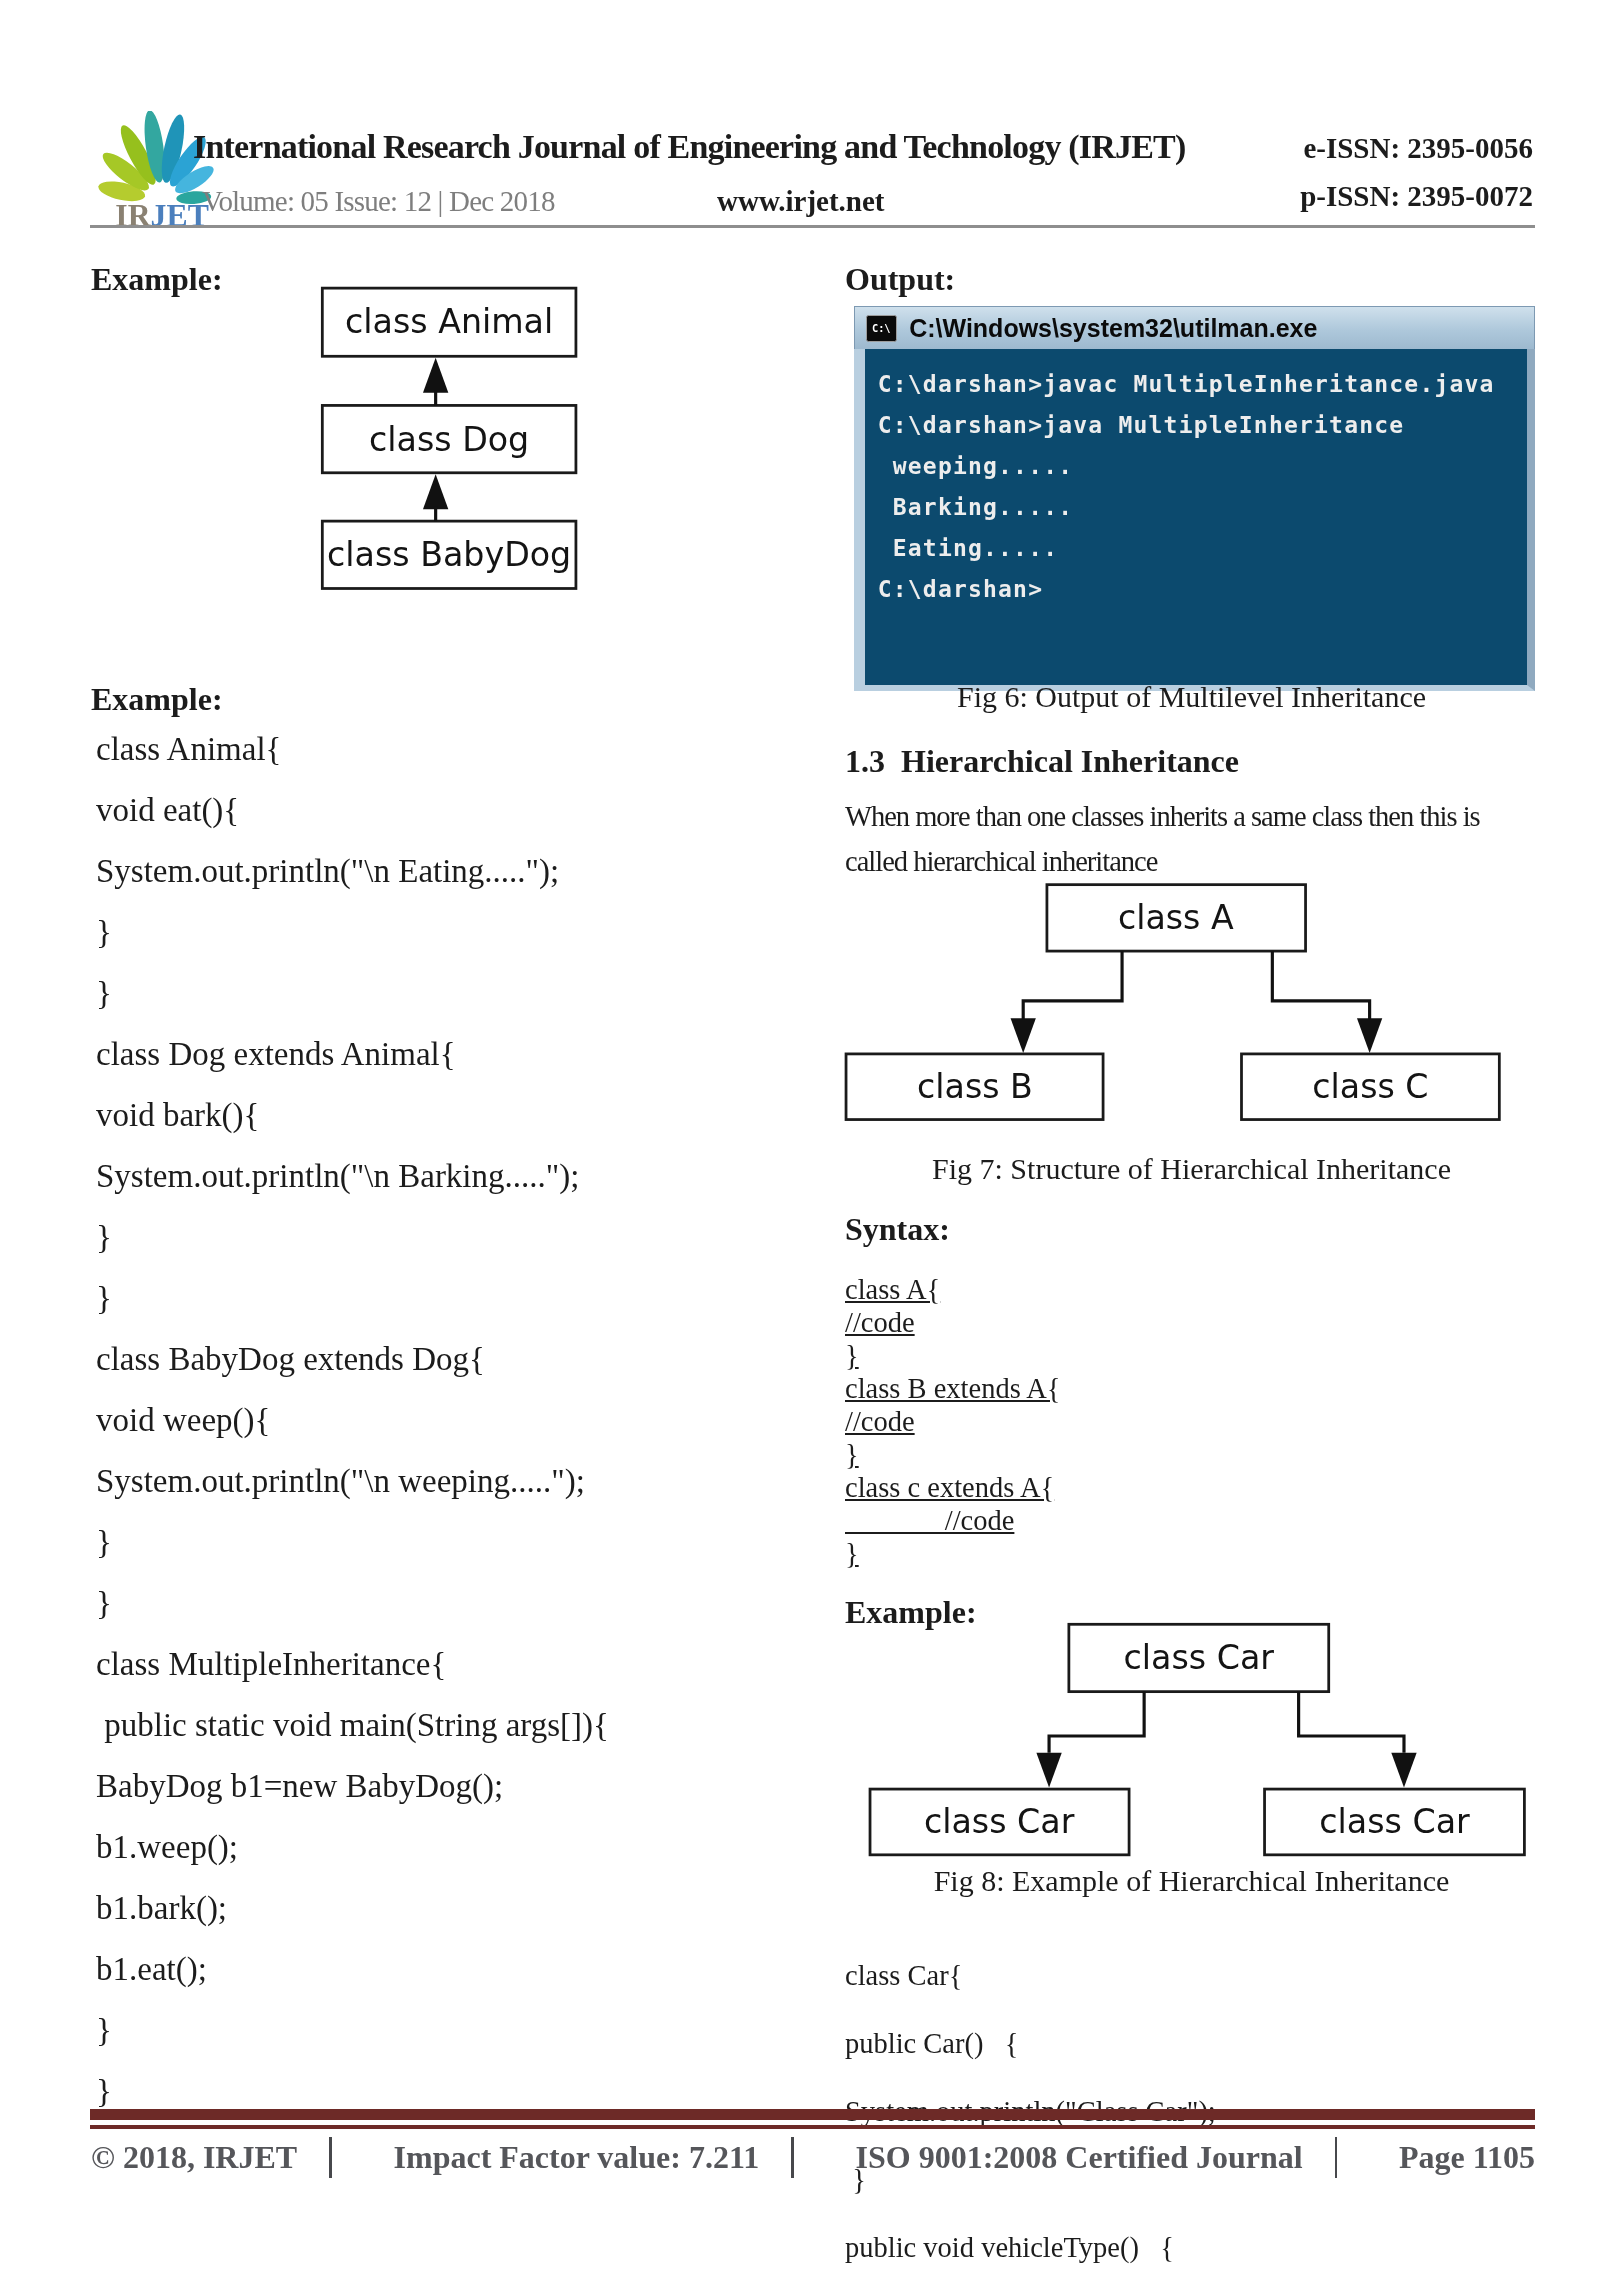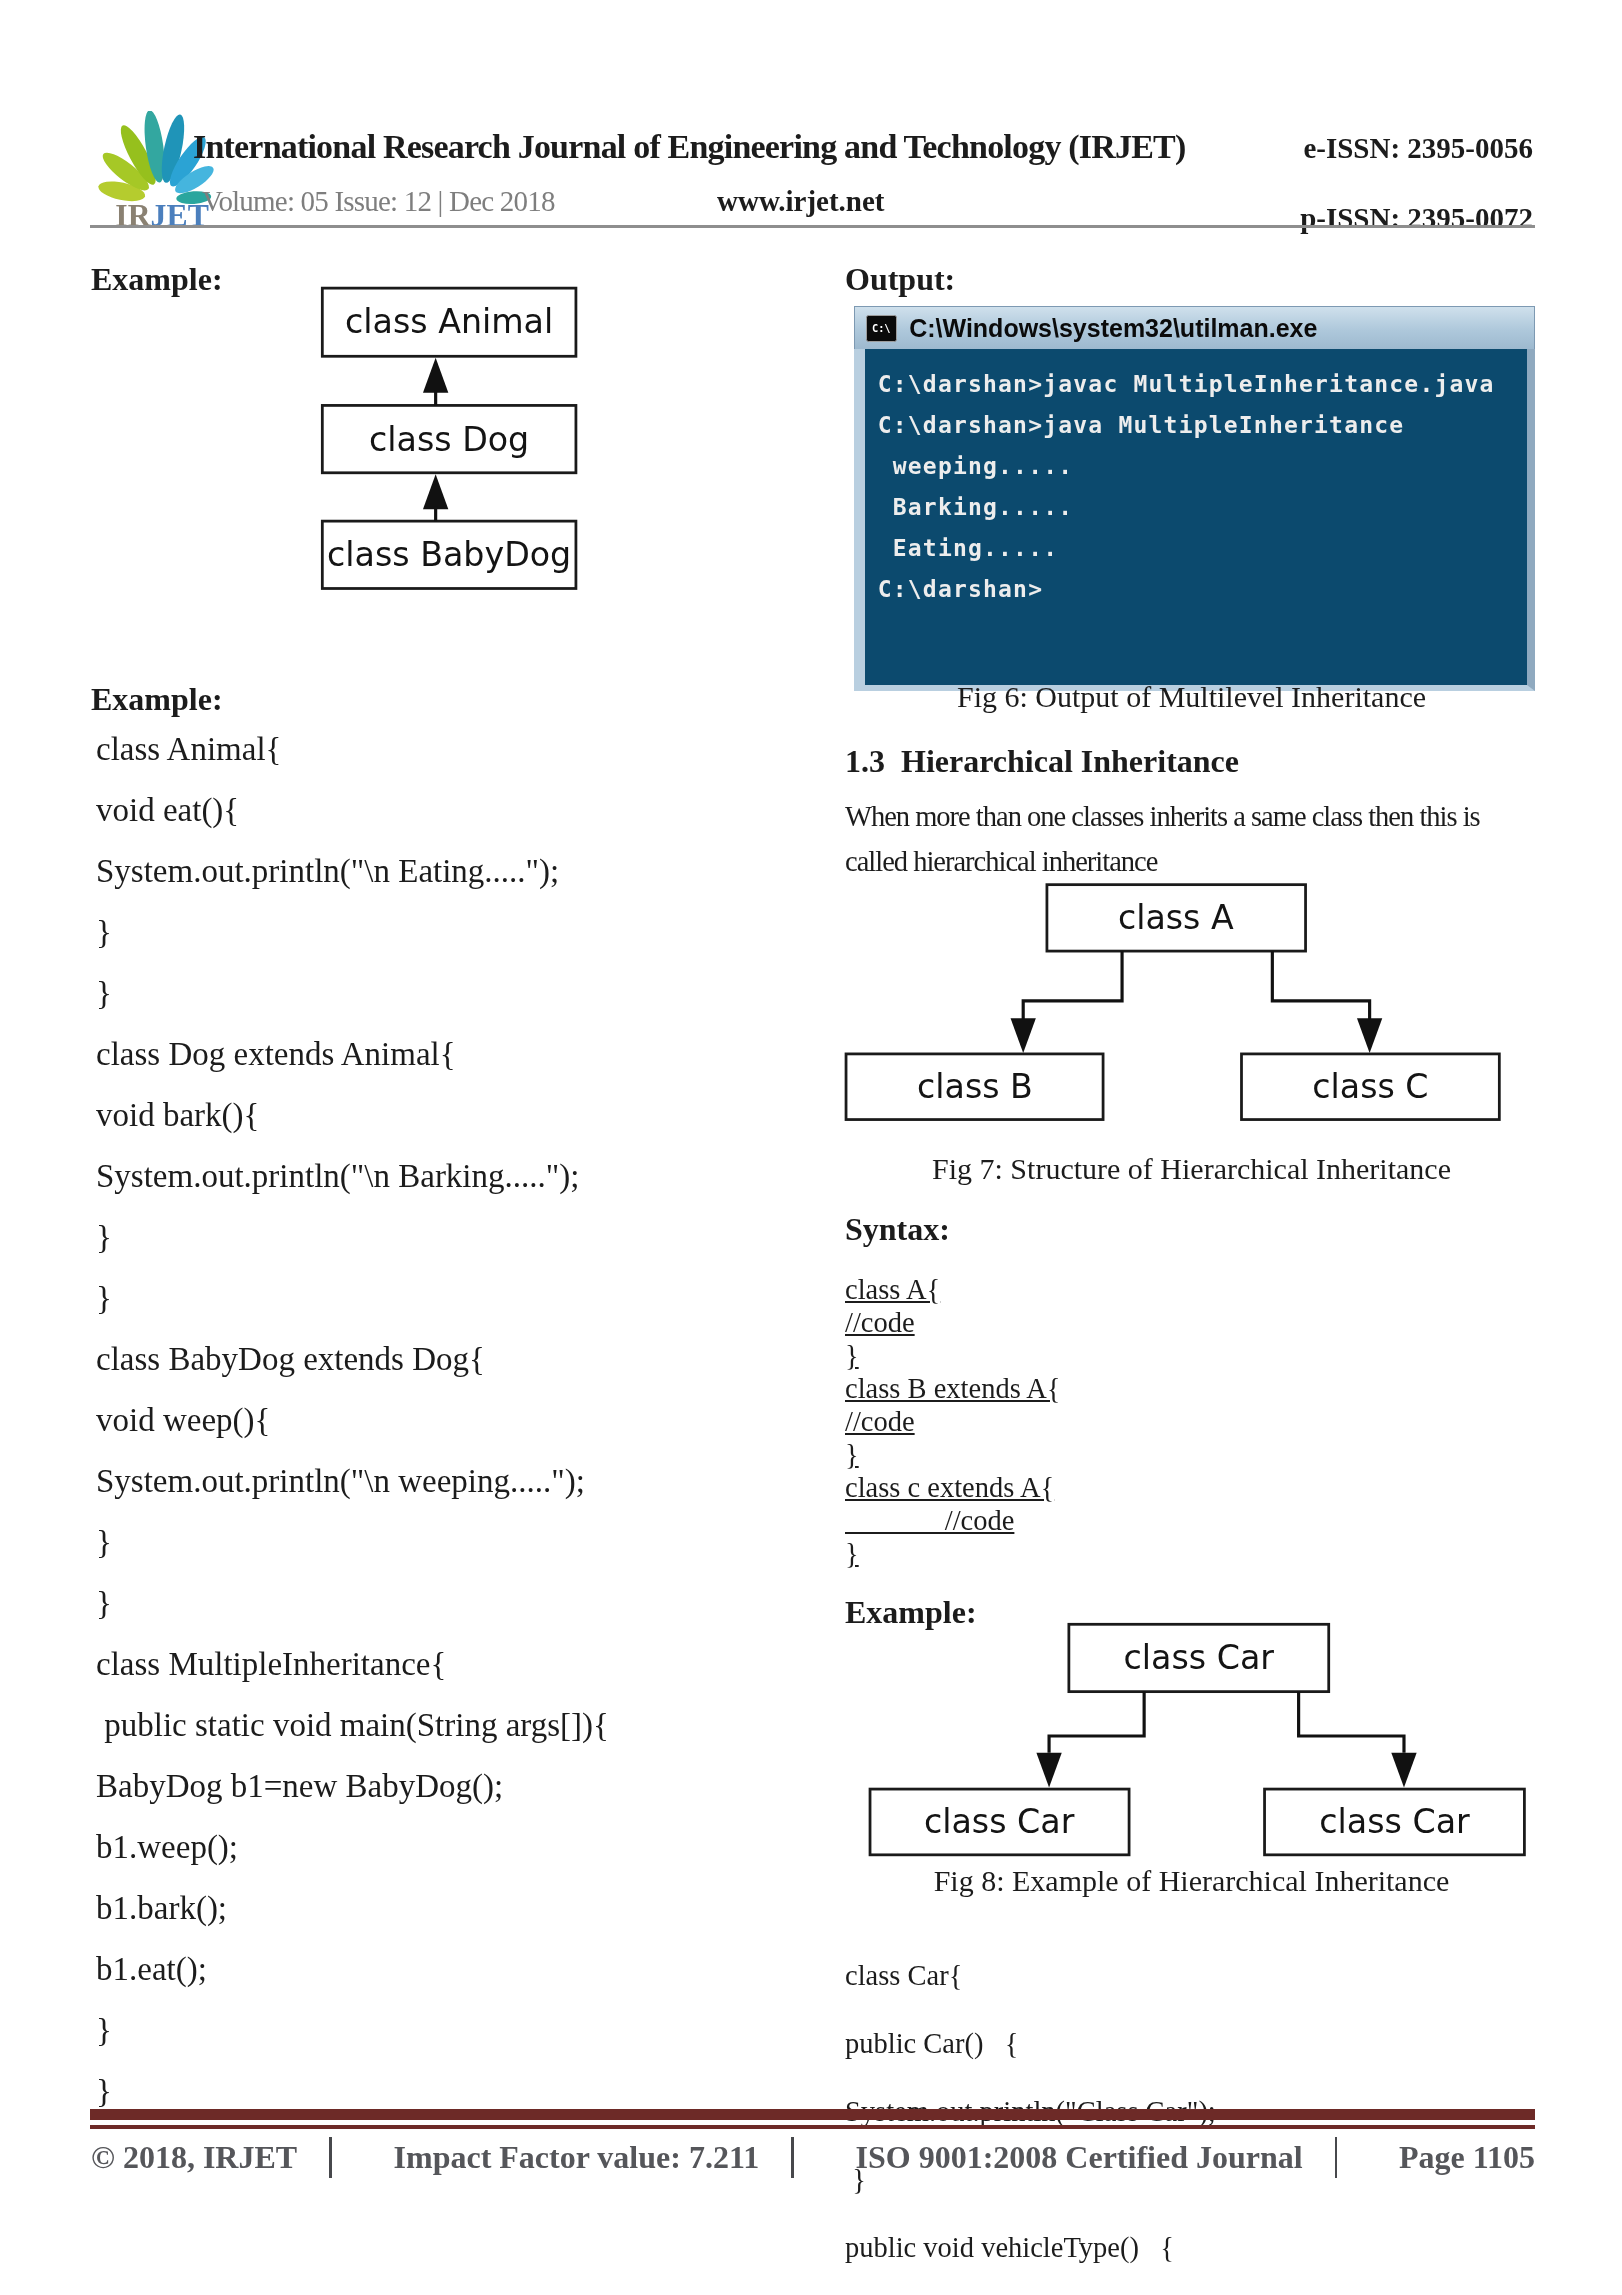--- a/index.html
+++ b/index.html
@@ -6,21 +6,21 @@
   .page{position:relative;width:1623px;height:2295px;background:#ffffff;overflow:hidden;
         font-family:"Liberation Serif",serif;color:#1c1c1c;}
   .abs{position:absolute;}
   .center{text-align:center;}
 
   
   .journal-title{left:193px;top:128px;font-size:34px;font-weight:bold;letter-spacing:-0.8px;}
   .eissn{right:90px;top:132px;font-size:29px;font-weight:bold;}
   .volume-line{left:202px;top:185px;font-size:29px;font-weight:normal;color:#7e7e7e;letter-spacing:-0.8px;}
   .website{left:717px;top:185px;font-size:29px;font-weight:bold;}
-  .pissn{right:90px;top:202px;font-size:29px;font-weight:bold;}
+  .pissn{right:90px;top:180px;font-size:29px;font-weight:bold;}
   .header-rule{left:90px;top:225px;width:1445px;height:3.2px;background:#8e8e8e;}
 
   
   .h-sec{font-size:32px;font-weight:bold;}
   .caption{font-size:30px;}
 
   
   .lh1{left:91px;top:261px;}
   .fig5-caption{left:91px;top:612px;width:681px;}
   .lh2{left:91px;top:681px;}

